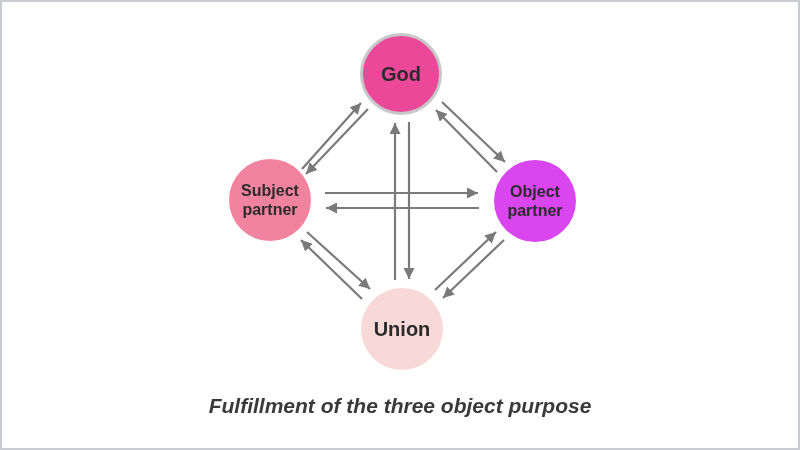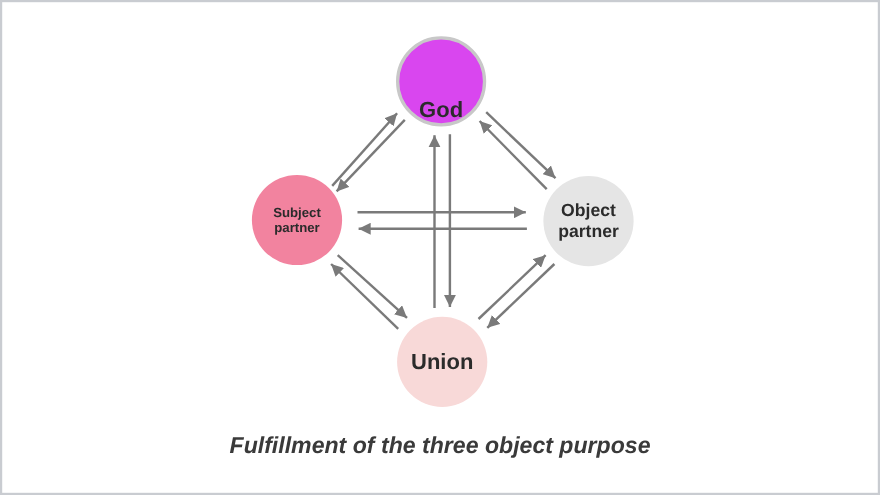--- a/index.html
+++ b/index.html
@@ -37,21 +37,21 @@
   }
   .node-god {
     left: 358px; top: 31px;
     background: #ffffff;
     border: 3px solid #c8c8c8;
     font-size: 20px;
   }
   .node-subject {
     left: 227px; top: 157px;
     background: #f2839f;
-    font-size: 12px;
+    font-size: 16px;
   }
   .node-object {
     left: 492px; top: 158px;
     background: #b4d7b0;
     font-size: 16px;
   }
   .node-union {
     left: 359px; top: 286px;
     background: #f8d9d8;
     font-size: 20px;
@@ -94,29 +94,29 @@
       <line x1="495" y1="170" x2="434" y2="108" marker-end="url(#ah)"></line>
 
       <line x1="305" y1="230" x2="368" y2="287" marker-end="url(#ah)"></line>
       <line x1="360" y1="297" x2="299" y2="238" marker-end="url(#ah)"></line>
 
       <line x1="433" y1="288" x2="494" y2="230" marker-end="url(#ah)"></line>
       <line x1="502" y1="238" x2="441" y2="296" marker-end="url(#ah)"></line>
     </g>
   </svg>
 
-  <div class="node node-god" style="background-color: #d946ef; align-items: flex-end;">
+  <div class="node node-god" style="background-color: #ec4899;">
     <span class="node-label">God</span>
   </div>
 
   <div class="node node-subject" style="background-color: rgb(242, 131, 159);">
     <span class="node-label">Subject partner</span>
   </div>
 
-  <div class="node node-object" style="background-color: #e5e5e5;">
+  <div class="node node-object" style="background-color: #d946ef;">
     <span class="node-label">Object partner</span>
   </div>
 
   <div class="node node-union" style="background-color: rgb(248, 217, 216);">
     <span class="node-label">Union</span>
   </div>
 
   <div class="caption">Fulfillment of the three object purpose</div>
 
 </div>

